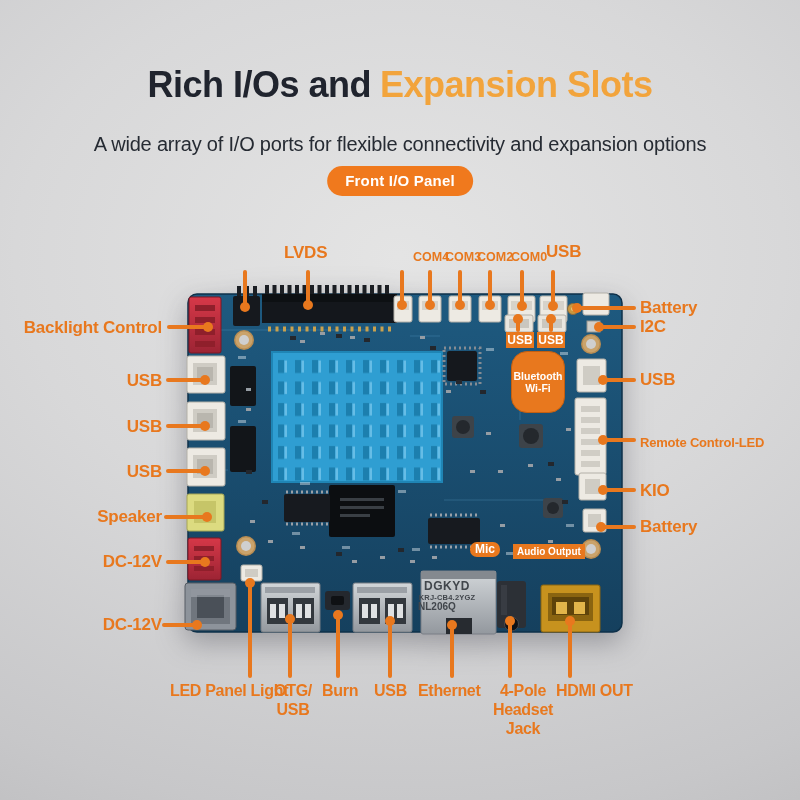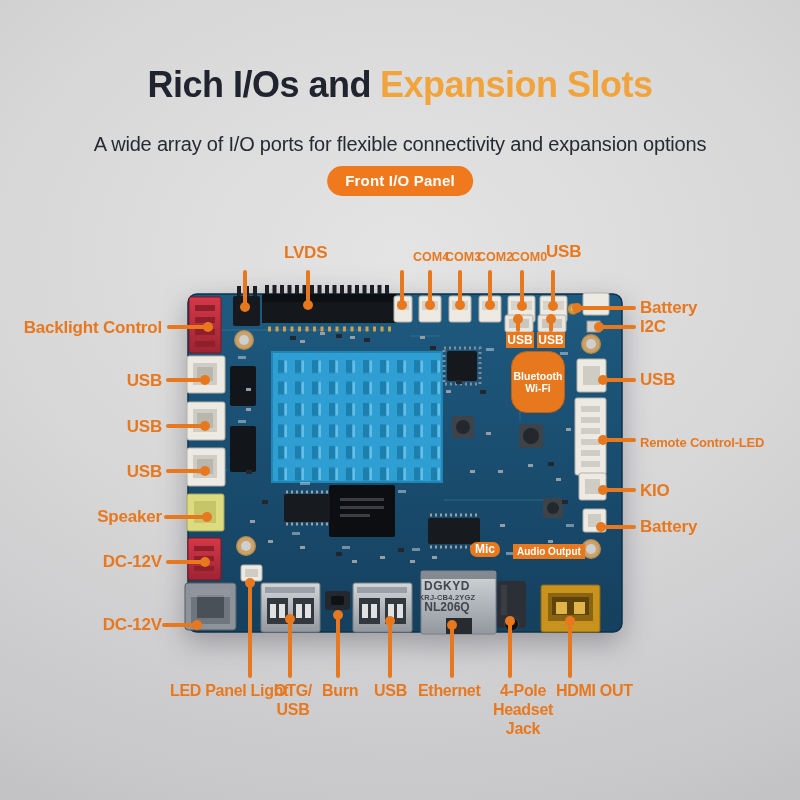--- a/index.html
+++ b/index.html
@@ -41,21 +41,21 @@
   .tag.usb{width:28px;font-size:12px;line-height:16px;}
   .tag.mic{font-size:12px;line-height:15px;padding:0 5px;}
   .tag.audio{font-size:10px;line-height:9px;padding:3px 4px;}
   .module{position:absolute;left:511px;top:351px;width:54px;height:62px;border-radius:16px;
     background:#e8781e;border:1px solid #c45f10;box-sizing:border-box;
     display:flex;align-items:center;justify-content:center;text-align:center;
     color:#fff;font-weight:bold;font-size:10.5px;line-height:12px;}
   .eth-print{position:absolute;left:413px;top:579px;width:68px;color:#41464c;text-align:center;font-weight:bold;}
   .eth-print .l1{font-size:12px;letter-spacing:.5px;line-height:14px;}
   .eth-print .l2{font-size:7.5px;line-height:9px;letter-spacing:.2px;}
-  .eth-print .l3{display:flex;justify-content:center;padding:0 5px;font-size:12px;line-height:10px;}
+  .eth-print .l3{display:flex;justify-content:flex-start;padding:0 5px;font-size:10px;line-height:10px;}
 </style>
 </head>
 <body>
 
 <div class="page">
 
   <h1 class="title"><span>Rich I/Os and</span><span class="accent">Expansion Slots</span></h1>
   <p class="subtitle">A wide array of I/O ports for flexible connectivity and expansion options</p>
   <div class="badge">Front I/O Panel</div>
 

